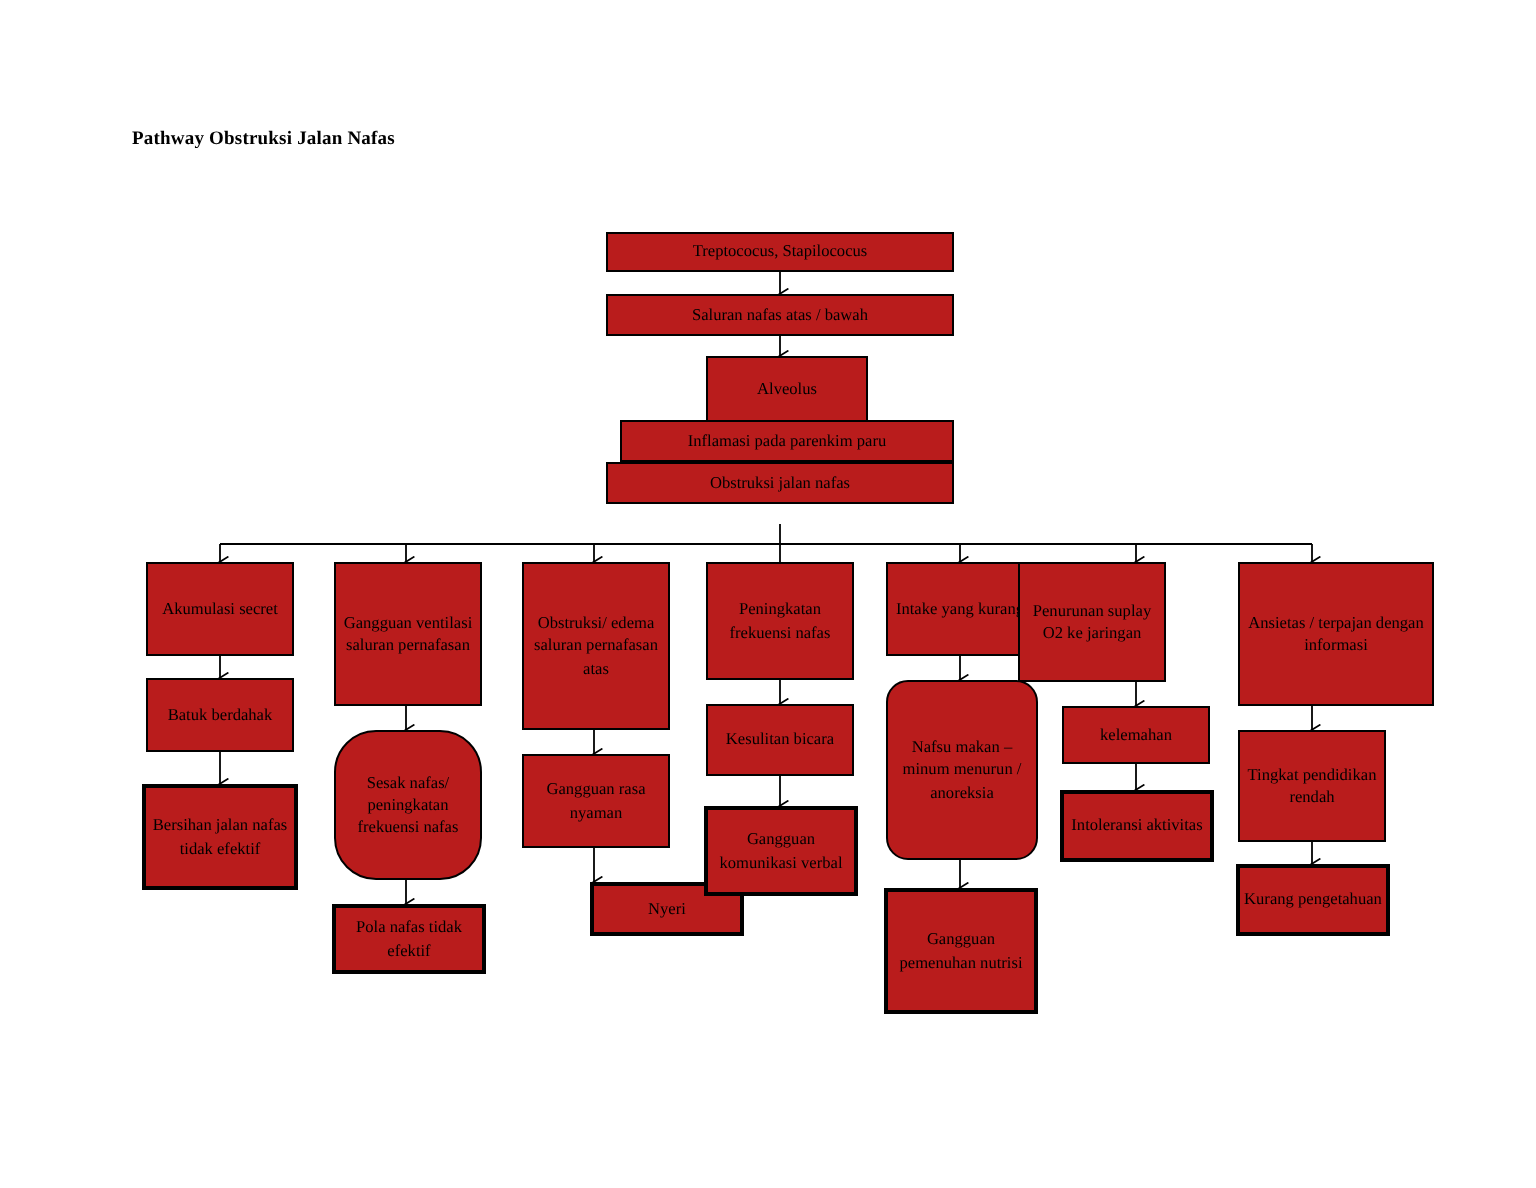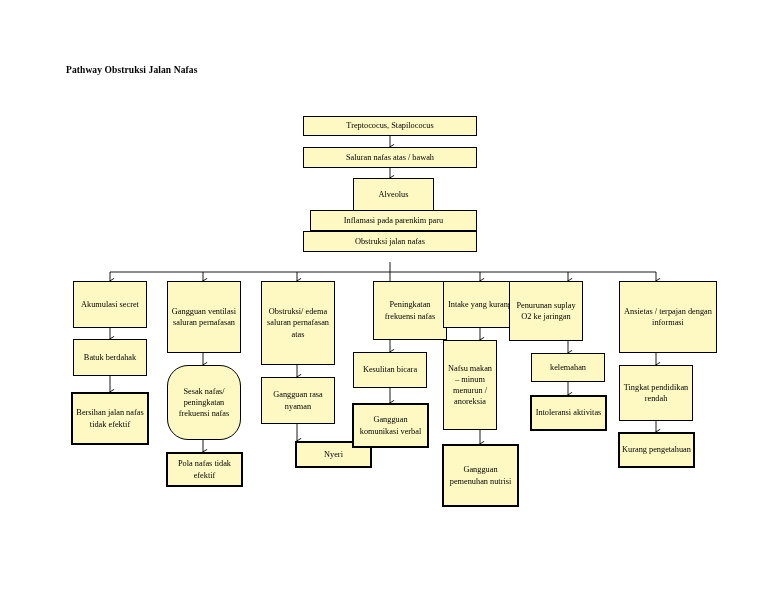--- a/index.html
+++ b/index.html
@@ -29,21 +29,21 @@
     position: absolute;
     left: 0;
     top: 0;
     width: 768px;
     height: 594px;
     pointer-events: none;
   }
   .node {
     position: absolute;
     box-sizing: border-box;
-    background: #fef9c3;
+    background: #b91c1c;
     border: 1px solid #000000;
     display: flex;
     align-items: center;
     justify-content: center;
     text-align: center;
     font-size: 8.3px;
     line-height: 11.2px;
     padding: 1px 2px;
   }
   .node.thick {
@@ -145,34 +145,34 @@
   <div class="node" style="left:261px; top:281px; width:74px; height:84px;">
     <span class="lbl">Obstruksi/ edema saluran pernafasan atas</span>
   </div>
   <div class="node" style="left:261px; top:377px; width:74px; height:47px;">
     <span class="lbl">Gangguan rasa nyaman</span>
   </div>
   <div class="node thick" style="left:260px; top:441px; width:77px; height:27px;margin-left:35px;">
     <span class="lbl">Nyeri</span>
   </div>
 
-  <div class="node" style="left:353px; top:281px; width:74px; height:59px;margin-left:20px;">
+  <div class="node" style="left:353px; top:281px; width:74px; height:59px;">
     <span class="lbl">Peningkatan frekuensi nafas</span>
   </div>
   <div class="node" style="left:353px; top:352px; width:74px; height:36px;">
     <span class="lbl">Kesulitan bicara</span>
   </div>
   <div class="node thick" style="left:352px; top:403px; width:77px; height:45px;">
     <span class="lbl">Gangguan komunikasi verbal</span>
   </div>
 
   <div class="node" style="left:443px; top:281px; width:74px; height:47px;">
     <span class="lbl">Intake yang kurang</span>
   </div>
-  <div class="node" style="left:443px; top:340px; width:54px; height:90px;">
+  <div class="node" style="left:443px; top:340px; width:76px; height:90px;border-radius:11px;">
     <span class="lbl">Nafsu makan – minum menurun / anoreksia</span>
   </div>
   <div class="node thick" style="left:442px; top:444px; width:77px; height:63px;">
     <span class="lbl">Gangguan pemenuhan nutrisi</span>
   </div>
 
   <div class="node" style="left:509px; top:281px; width:74px; height:60px;">
     <span class="lbl">Penurunan suplay O2 ke jaringan</span>
   </div>
   <div class="node" style="left:531px; top:353px; width:74px; height:29px;">

